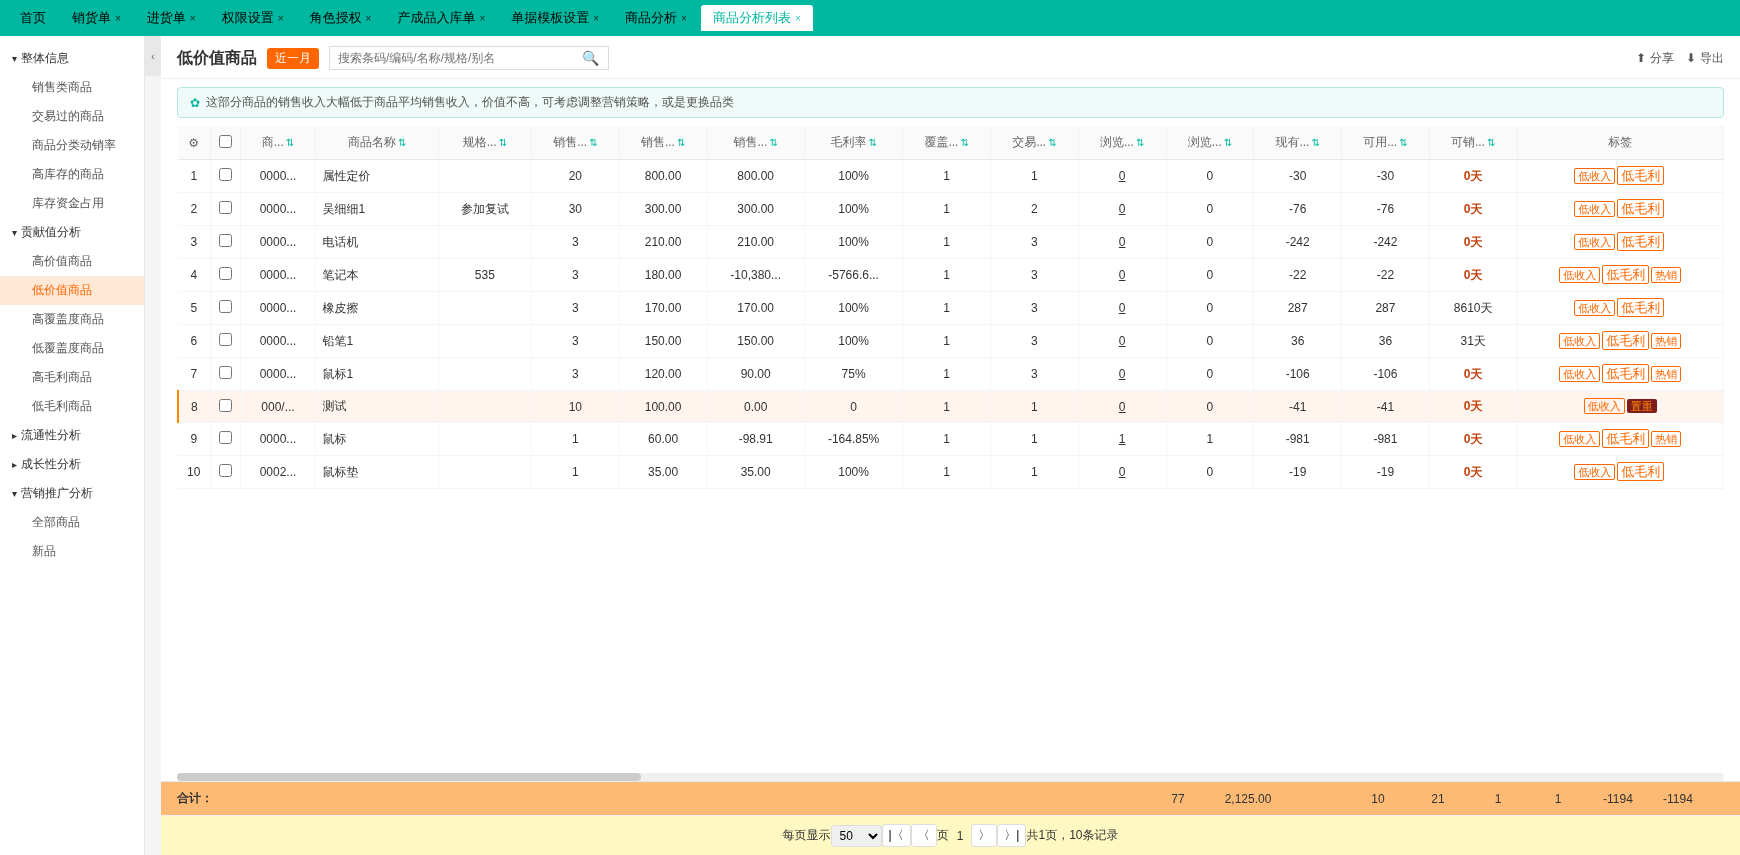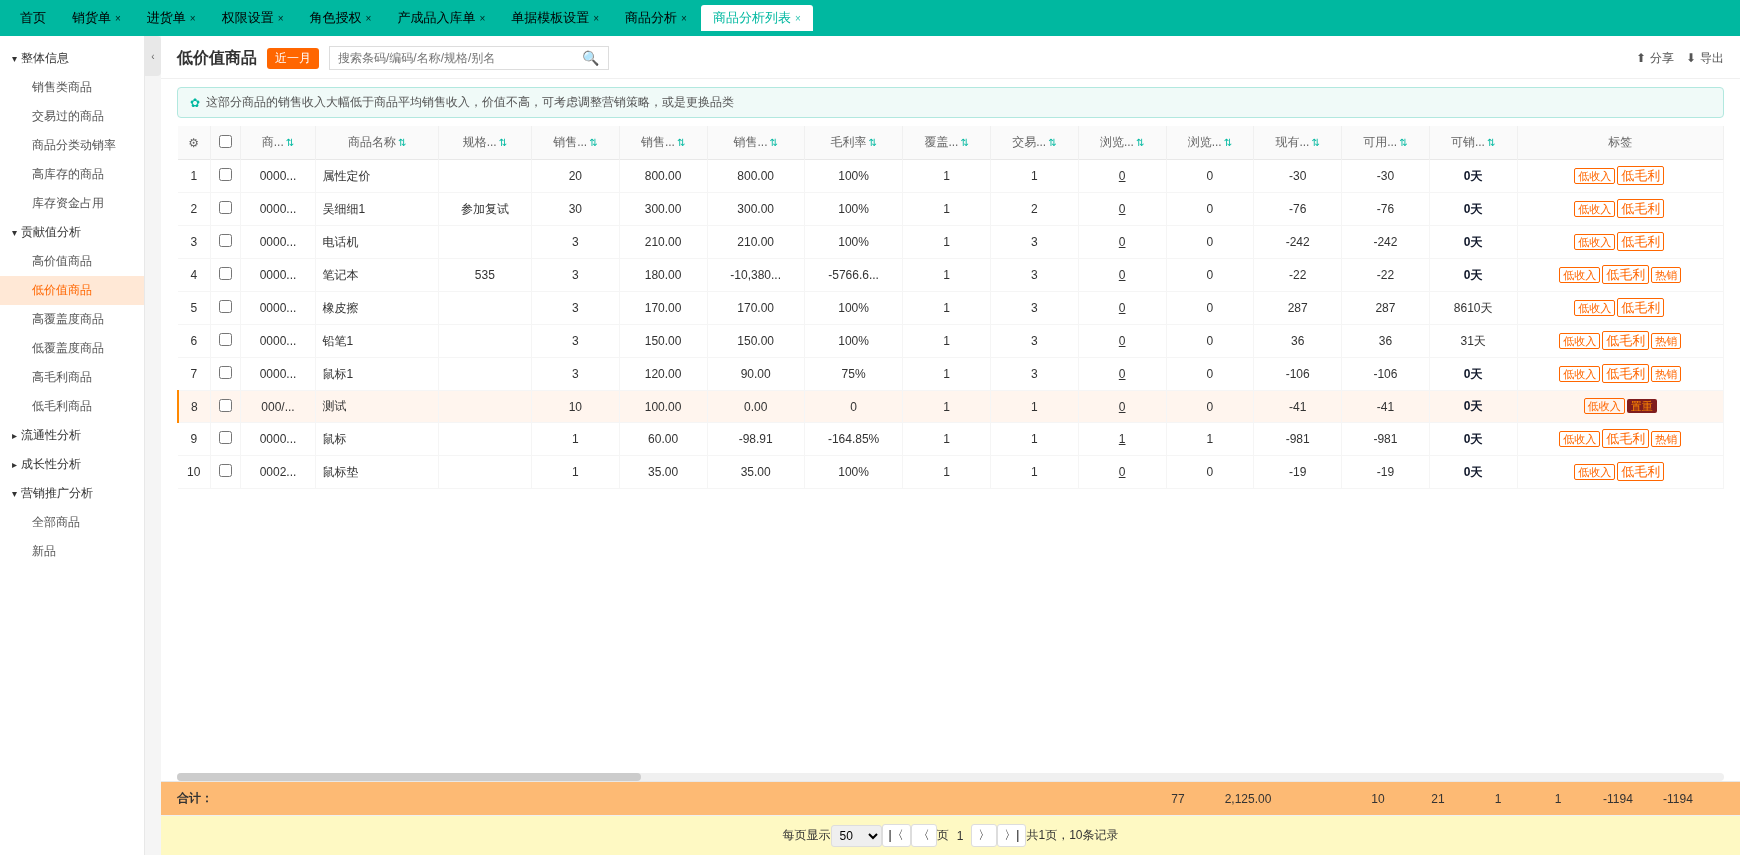--- a/index.html
+++ b/index.html
@@ -171,21 +171,21 @@
       border-right: 1px solid #f5f5f5;
       white-space: nowrap;
     }
     tr.highlighted td { background: #fff5ee; }
     tr.highlighted td:first-child { border-left: 2px solid #ff8800; }
     
     .tag-low-income { color: #ff6600; border: 1px solid #ff6600; padding: 1px 3px; border-radius: 2px; font-size: 11px; margin-right: 2px; }
     .tag-low-margin { color: #ff6600; border: 1px solid #ff6600; padding: 1px 3px; border-radius: 2px; font-size: 13px; margin-right: 2px; }
     .tag-hot { color: #ff6600; border: 1px solid #ff6600; padding: 1px 3px; border-radius: 2px; font-size: 11px; }
     .tag-recommend { background: #7f1d1d; color: #ff8800; border: none; padding: 1px 4px; border-radius: 2px; font-size: 11px; }
-    .days-red { color: #0f172a; font-weight: bold; }
+    .days-red { color: #c2410c; font-weight: bold; }
     .days-normal { color: #333; }
     .underline { text-decoration: underline; cursor: pointer; }
     
     
     .footer-total {
       background: #fdba74;
       border-top: 1px solid #e8e8e8;
       padding: 8px 16px;
       display: flex;
       align-items: center;

